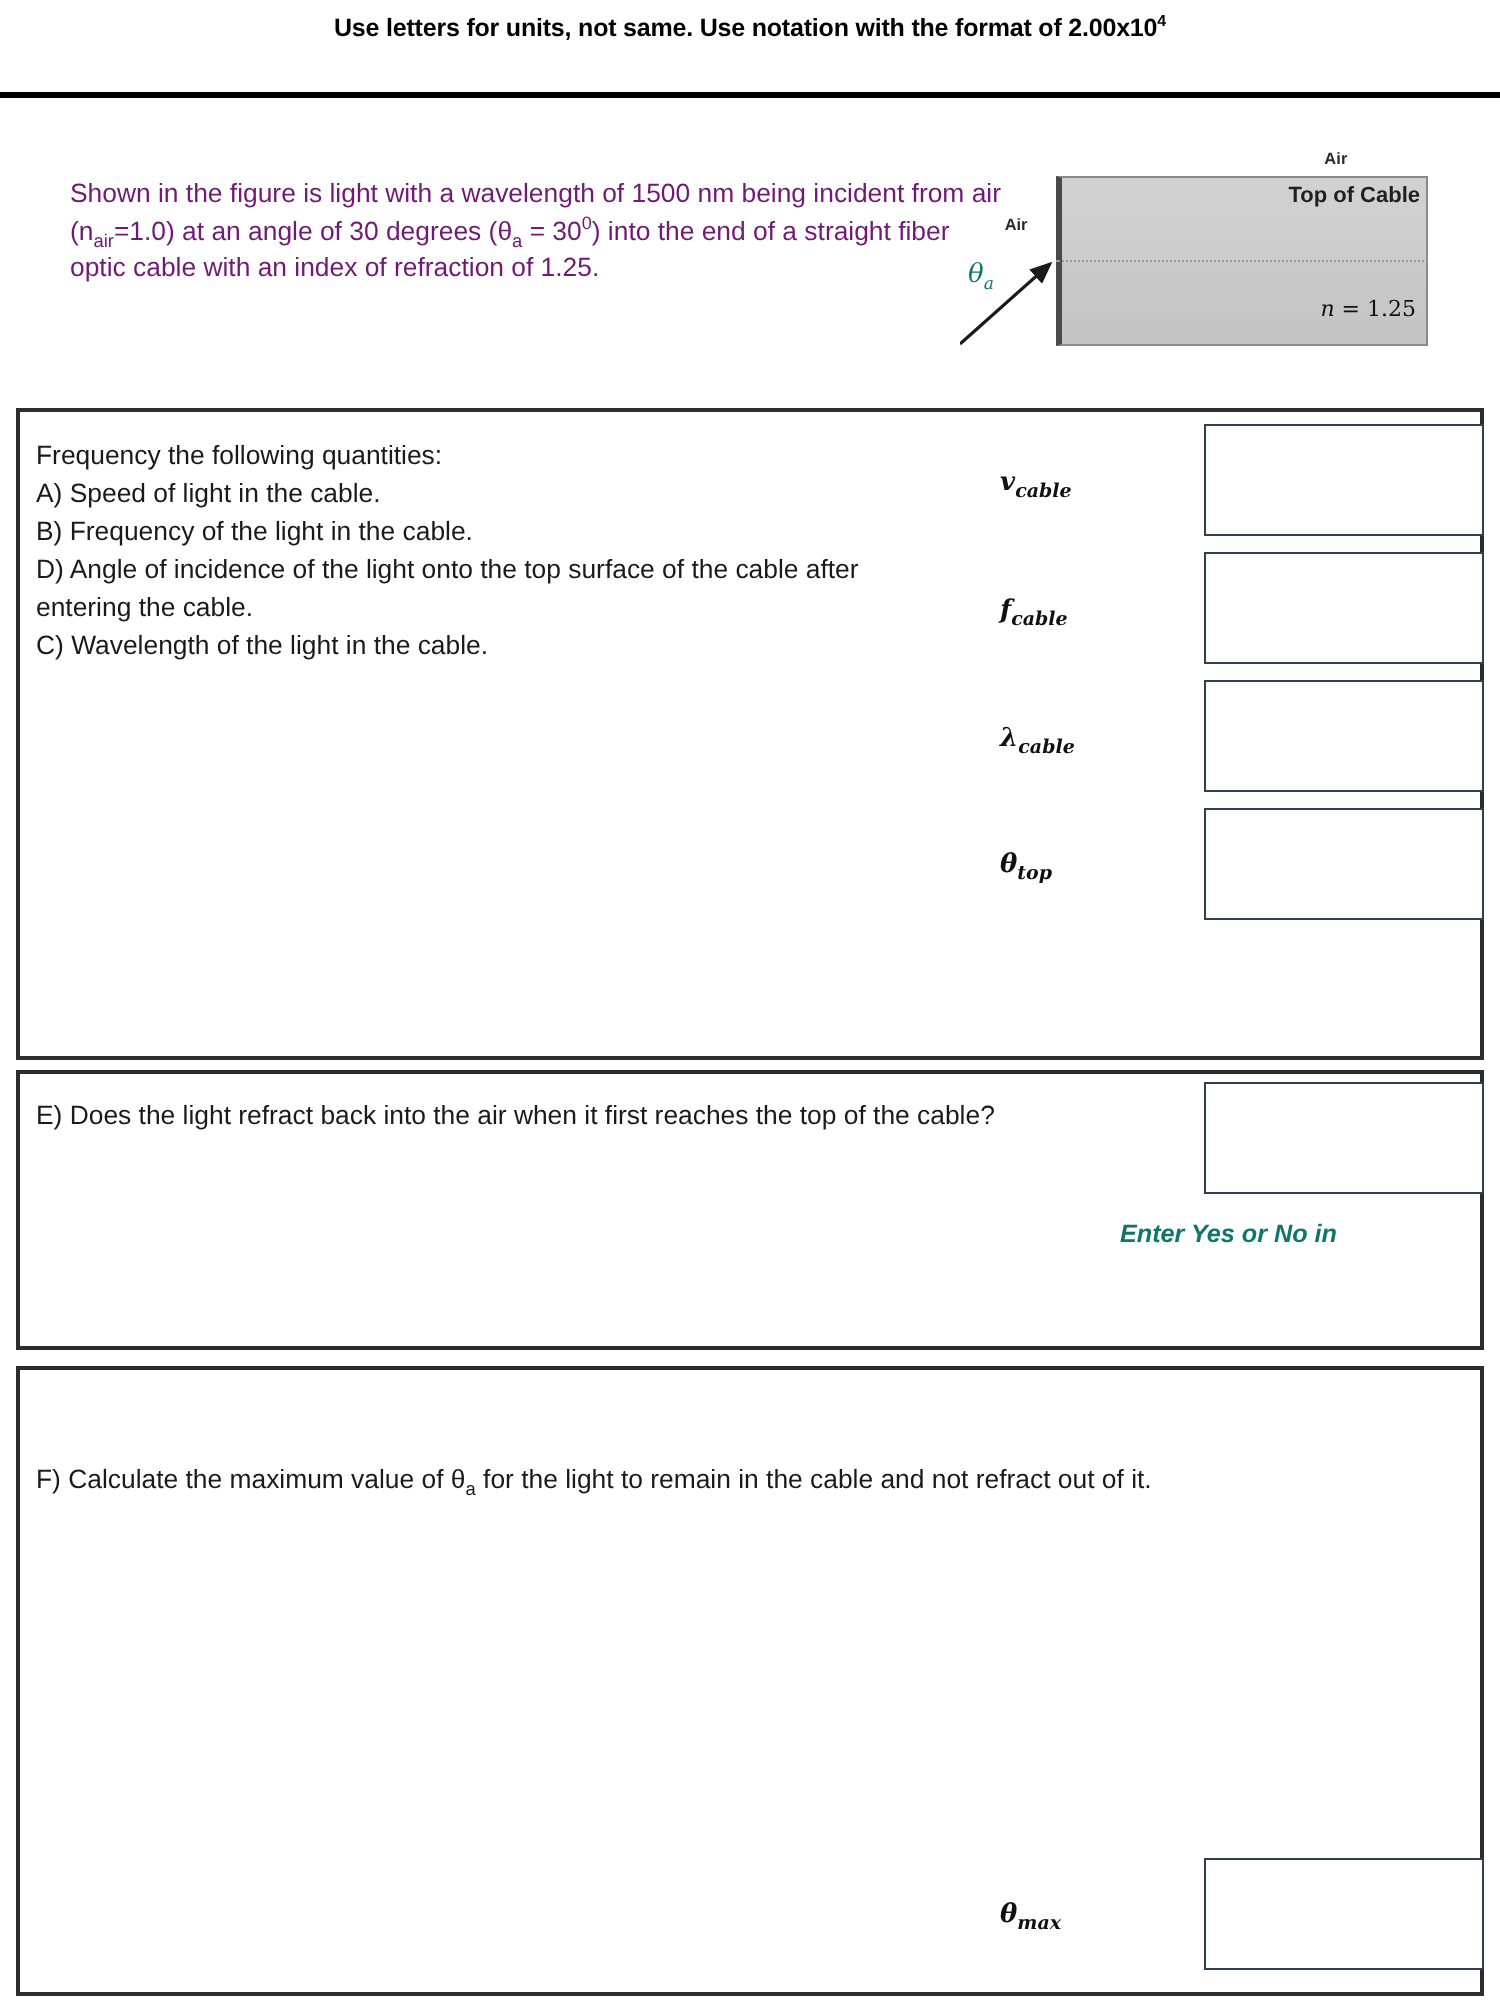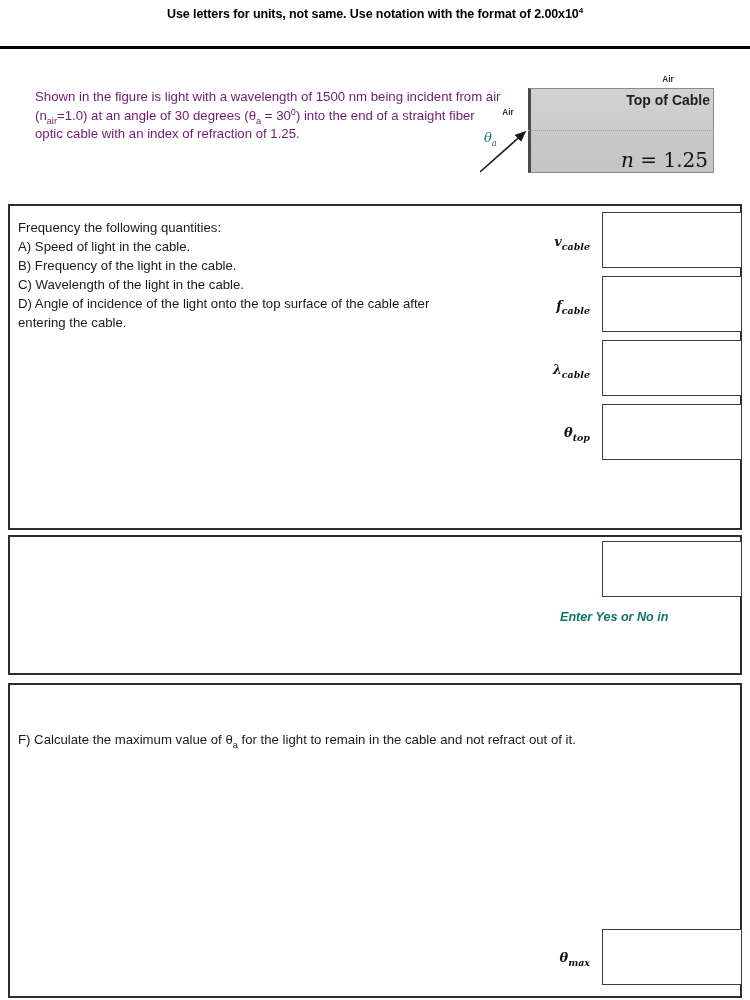--- a/index.html
+++ b/index.html
@@ -106,33 +106,33 @@
     width: 186px;
     height: 0;
     border-top: 1px dotted #9a9a9a;
   }
   .fig-top-of-cable {
     position: absolute;
     left: 140px;
     top: 22px;
     width: 90px;
     text-align: right;
-    font-size: 14px;
+    font-size: 11px;
     font-weight: bold;
     color: #1f1f1f;
   }
   .fig-n-label {
     position: absolute;
     left: 130px;
     top: 78px;
     width: 98px;
     text-align: right;
     font-family: "DejaVu Serif", "Liberation Serif", serif;
     font-style: italic;
-    font-size: 20px;
+    font-size: 11px;
     color: #111;
   }
   .fig-n-label .eqn { font-style: normal; }
   .fig-air-left {
     position: absolute;
     left: 10px;
     top: 38px;
     width: 36px;
     text-align: center;
     font-size: 8.2px;
@@ -183,21 +183,21 @@
   }
 
   
   .ans-label {
     position: absolute;
     font-family: "DejaVu Serif", "Liberation Serif", serif;
     font-style: italic;
     font-weight: bold;
     font-size: 13px;
     color: #111;
-    text-align: right;
+    text-align: left;
     white-space: nowrap;
   }
   .ans-label .sb {
     font-size: 9.5px;
     vertical-align: sub;
     line-height: 0;
     font-weight: bold;
   }
   .ans-field {
     position: absolute;
@@ -271,22 +271,22 @@
     <line x1="0" y1="102" x2="45" y2="62" stroke="#1a1a1a" stroke-width="1.6" marker-end="url(#arrowhead)"></line>
   </svg>
 </div>
 
 <div class="qbox box-main"></div>
 
 <div class="qtext qtext-main">
   <div>Frequency the following quantities:</div>
   <div>A) Speed of light in the cable.</div>
   <div>B) Frequency of the light in the cable.</div>
+  <div>D) Angle of incidence of the light onto the top surface of the cable after entering the cable.</div>
   <div>C) Wavelength of the light in the cable.</div>
-  <div>D) Angle of incidence of the light onto the top surface of the cable after entering the cable.</div>
 </div>
 
 <div class="ans-label lbl-v">
   <span>v</span><span class="sb">cable</span>
 </div>
 <div class="ans-field fld-v"></div>
 
 <div class="ans-label lbl-f">
   <span>f</span><span class="sb">cable</span>
 </div>
@@ -297,20 +297,21 @@
 </div>
 <div class="ans-field fld-l"></div>
 
 <div class="ans-label lbl-t">
   <span>θ</span><span class="sb">top</span>
 </div>
 <div class="ans-field fld-t"></div>
 
 <div class="qbox box-e"></div>
 <div class="qtext qtext-e">
+  <div>E) Does the light refract back into the air when it first reaches the top of the cable?</div>
 </div>
 <div class="ans-field fld-e"></div>
 <div class="note-e">
   <div>Enter Yes or No in</div>
 </div>
 
 <div class="qbox box-f"></div>
 <div class="qtext qtext-f">
   <span>F) Calculate the maximum value of </span><span>θ</span><span class="sub">a</span><span> for the light to remain in the cable and not refract out of it.</span>
 </div>

